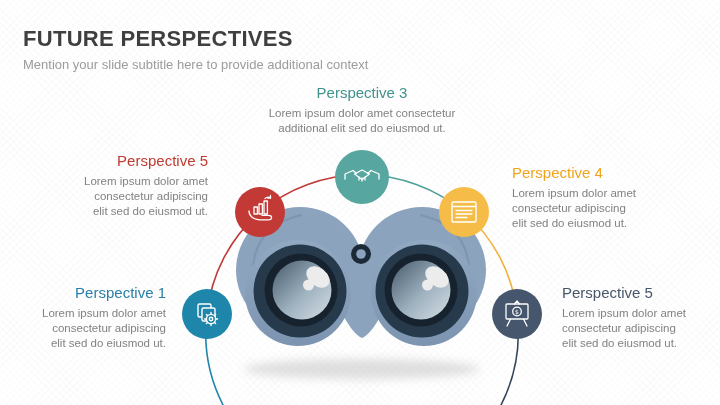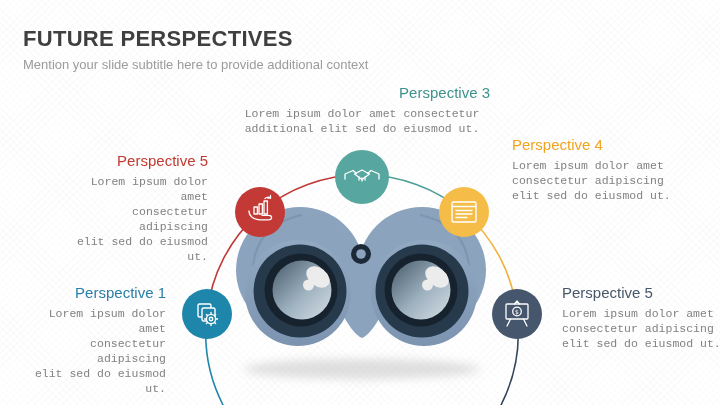--- a/index.html
+++ b/index.html
@@ -10,30 +10,30 @@
     background-image:
       repeating-linear-gradient(45deg, rgba(0,0,0,0.016) 0 1px, transparent 1px 5px),
       repeating-linear-gradient(-45deg, rgba(0,0,0,0.016) 0 1px, transparent 1px 5px);
   }
   .header{position:absolute;left:23px;top:26px;width:600px;}
   .title{font-size:22px;font-weight:700;color:#3f3f3f;letter-spacing:.3px;margin:0;}
   .subtitle{font-size:13px;color:#9c9c9c;margin:5px 0 0 0;}
   .diagram-svg{position:absolute;left:0;top:0;width:720px;height:405px;}
   .pblock{position:absolute;}
   .phead{font-size:15px;line-height:18px;margin:0 0 4px 0;}
-  .bl{font-size:11.5px;line-height:15px;color:#828282;font-family:Liberation Mono, monospace;}
+  .bl{font-size:11.5px;line-height:15px;color:#828282;}
   .ta-r{text-align:right;}
   .ta-c{text-align:center;}
   .ta-l{text-align:left;}
-  .p1h{color:#2a7ea8;text-align:right;} .p2h{color:#c03a31;} .p3h{color:#3f928c;text-align:right;}
+  .p1h{color:#2a7ea8;text-align:right;} .p2h{color:#c03a31;} .p3h{color:#3f928c;}
   .p4h{color:#f0a41e;} .p5h{color:#475669;}
   .b-p3{left:234px;top:84px;width:256px;}
   .b-p2{left:58px;top:152px;width:150px;}
   .b-p1{left:16px;top:284px;width:150px;}
-  .b-p4{left:512px;top:136px;width:164px;}
+  .b-p4{left:512px;top:164px;width:164px;}
   .b-p5{left:562px;top:284px;width:164px;}
 </style>
 </head>
 <body>
 
 <div class="slide">
 
   <div class="header">
     <h1 class="title">FUTURE PERSPECTIVES</h1>
     <p class="subtitle">Mention your slide subtitle here to provide additional context</p>

